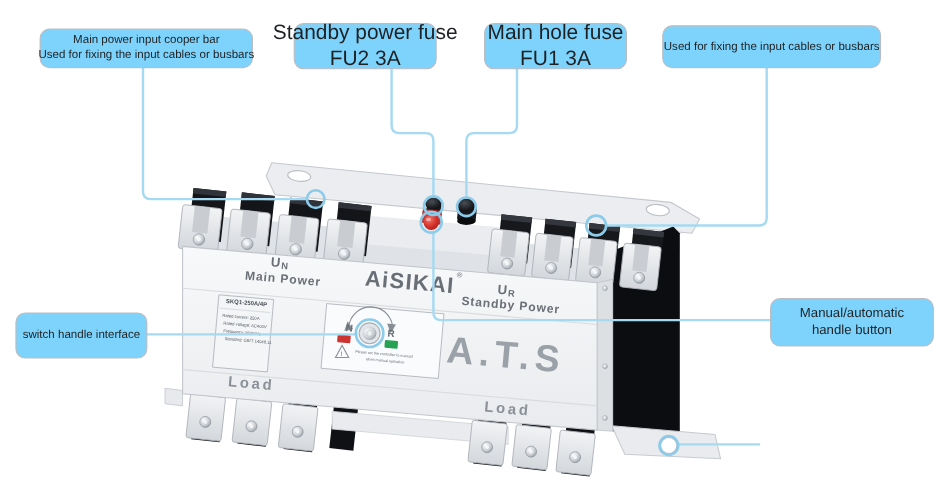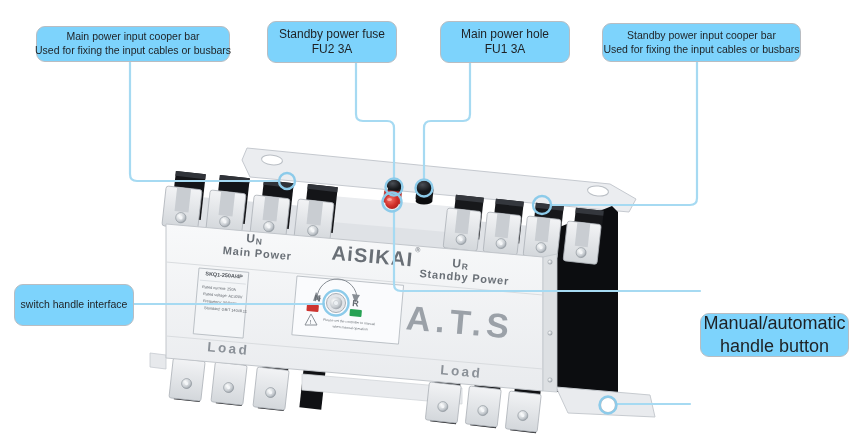--- a/index.html
+++ b/index.html
@@ -5,22 +5,22 @@
   html,body{margin:0;padding:0;background:#fff;}
   .stage{position:relative;width:859px;height:448px;background:#ffffff;overflow:hidden;
          font-family:"Liberation Sans",sans-serif;}
   .stage svg{position:absolute;left:0;top:0;}
   #device-art{z-index:1;}
   #callout-art{z-index:4;pointer-events:none;}
   .callout{position:absolute;z-index:5;border:1.2px solid #b9bdc2;border-radius:9px;background:#7dd3fc;
            display:flex;flex-direction:column;align-items:center;justify-content:center;
            text-align:center;font-size:10.5px;line-height:1.3;color:#1e2124;}
   .callout span{white-space:nowrap;}
-  .callout.mid{font-size:12px;line-height:1.25;}
-  .callout.big{font-size:18px;line-height:1.3;margin-top:42px;}
+  .callout.mid{font-size:19px;line-height:1.25;}
+  .callout.big{font-size:12px;line-height:1.3;}
   
   text{font-family:"Liberation Sans",sans-serif;}
   .t-side{font-weight:bold;font-size:12px;fill:#6a7077;letter-spacing:.5px;}
   .t-sub{font-size:8.5px;}
   .t-mid{font-weight:bold;font-size:11px;fill:#6a7077;letter-spacing:.8px;}
   .t-logo{font-weight:800;font-size:20px;fill:#696f76;letter-spacing:1.2px;}
   .t-reg{font-weight:bold;font-size:7px;fill:#82888f;}
   .t-ats{font-weight:bold;font-size:34px;fill:#9ba1a8;letter-spacing:5px;}
   .t-load{font-weight:bold;font-size:13.5px;fill:#8b9198;letter-spacing:2.5px;}
   .t-model{font-weight:bold;font-size:5.4px;fill:#4c5157;}
@@ -285,26 +285,25 @@
     <span>Main power input cooper bar</span>
     <span>Used for fixing the input cables or busbars</span>
   </div>
 
   <div class="callout mid" style="left:267px;top:21px;width:128px;height:40px">
     <span>Standby power fuse</span>
     <span>FU2 3A</span>
   </div>
 
   <div class="callout mid" style="left:440px;top:21px;width:128px;height:40px">
-    <span>Main power hole</span>
+    <span>Main hole fuse</span>
     <span>FU1 3A</span>
   </div>
 
   <div class="callout" style="left:602px;top:23px;width:197px;height:37px">
-    <span>Standby power input cooper bar</span>
     <span>Used for fixing the input cables or busbars</span>
   </div>
 
   <div class="callout" style="left:14px;top:284px;width:118px;height:40px">
     <span>switch handle interface</span>
   </div>
 
   <div class="callout big" style="left:700px;top:271px;width:147px;height:42px">
     <span>Manual/automatic</span>
     <span>handle button</span>

